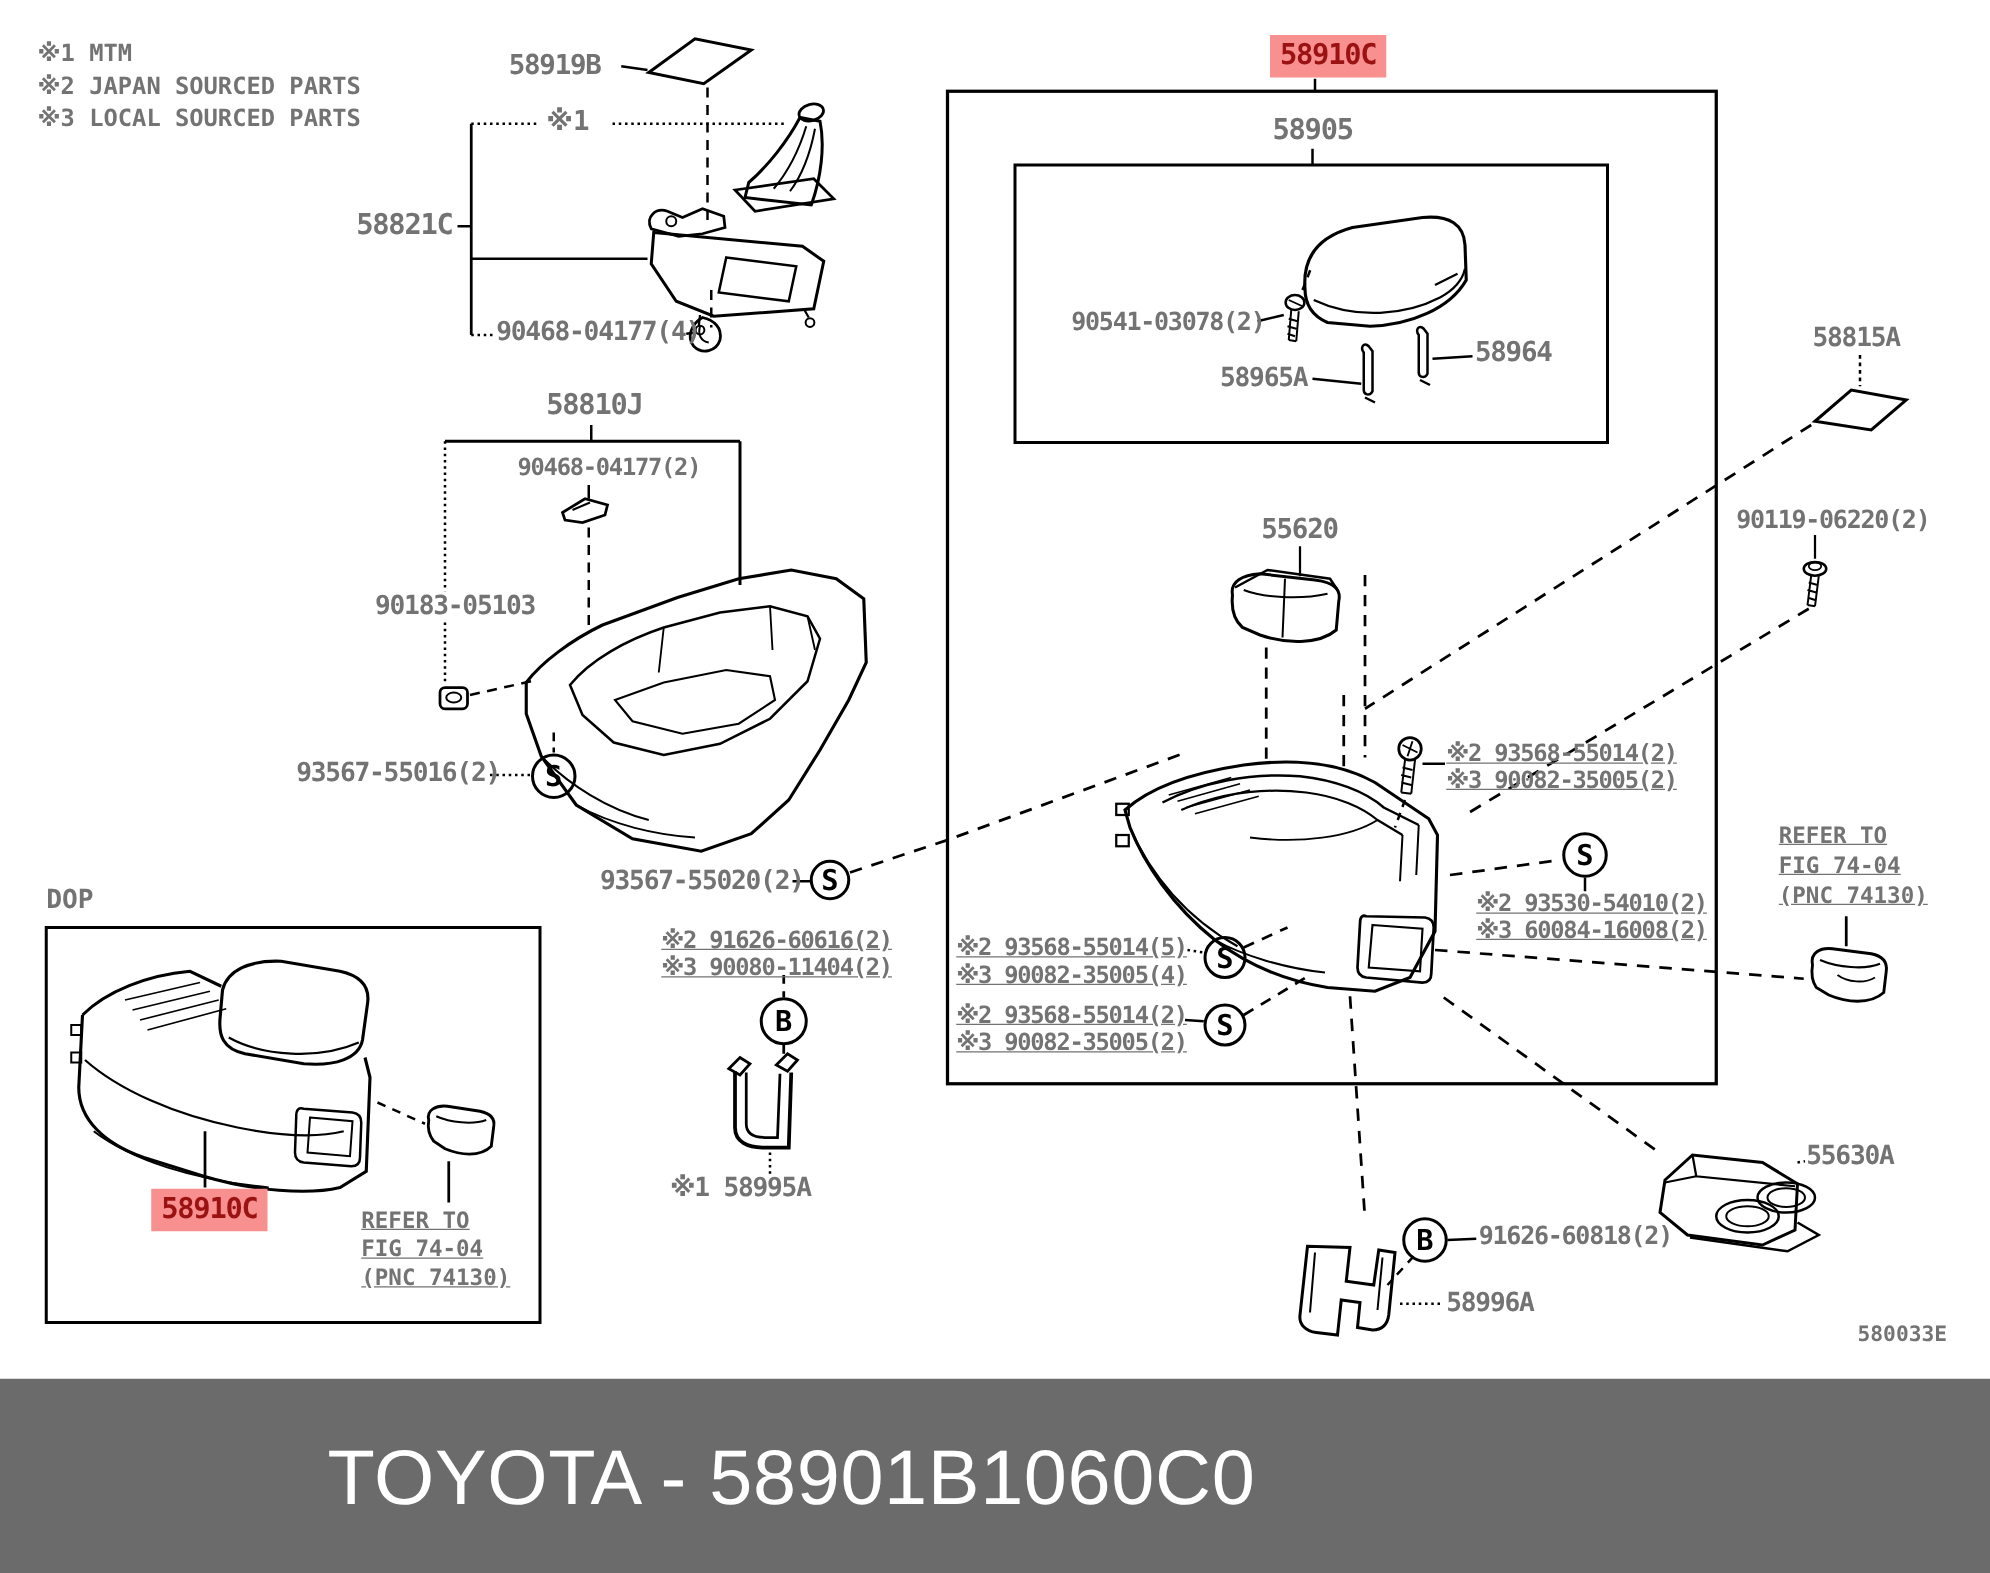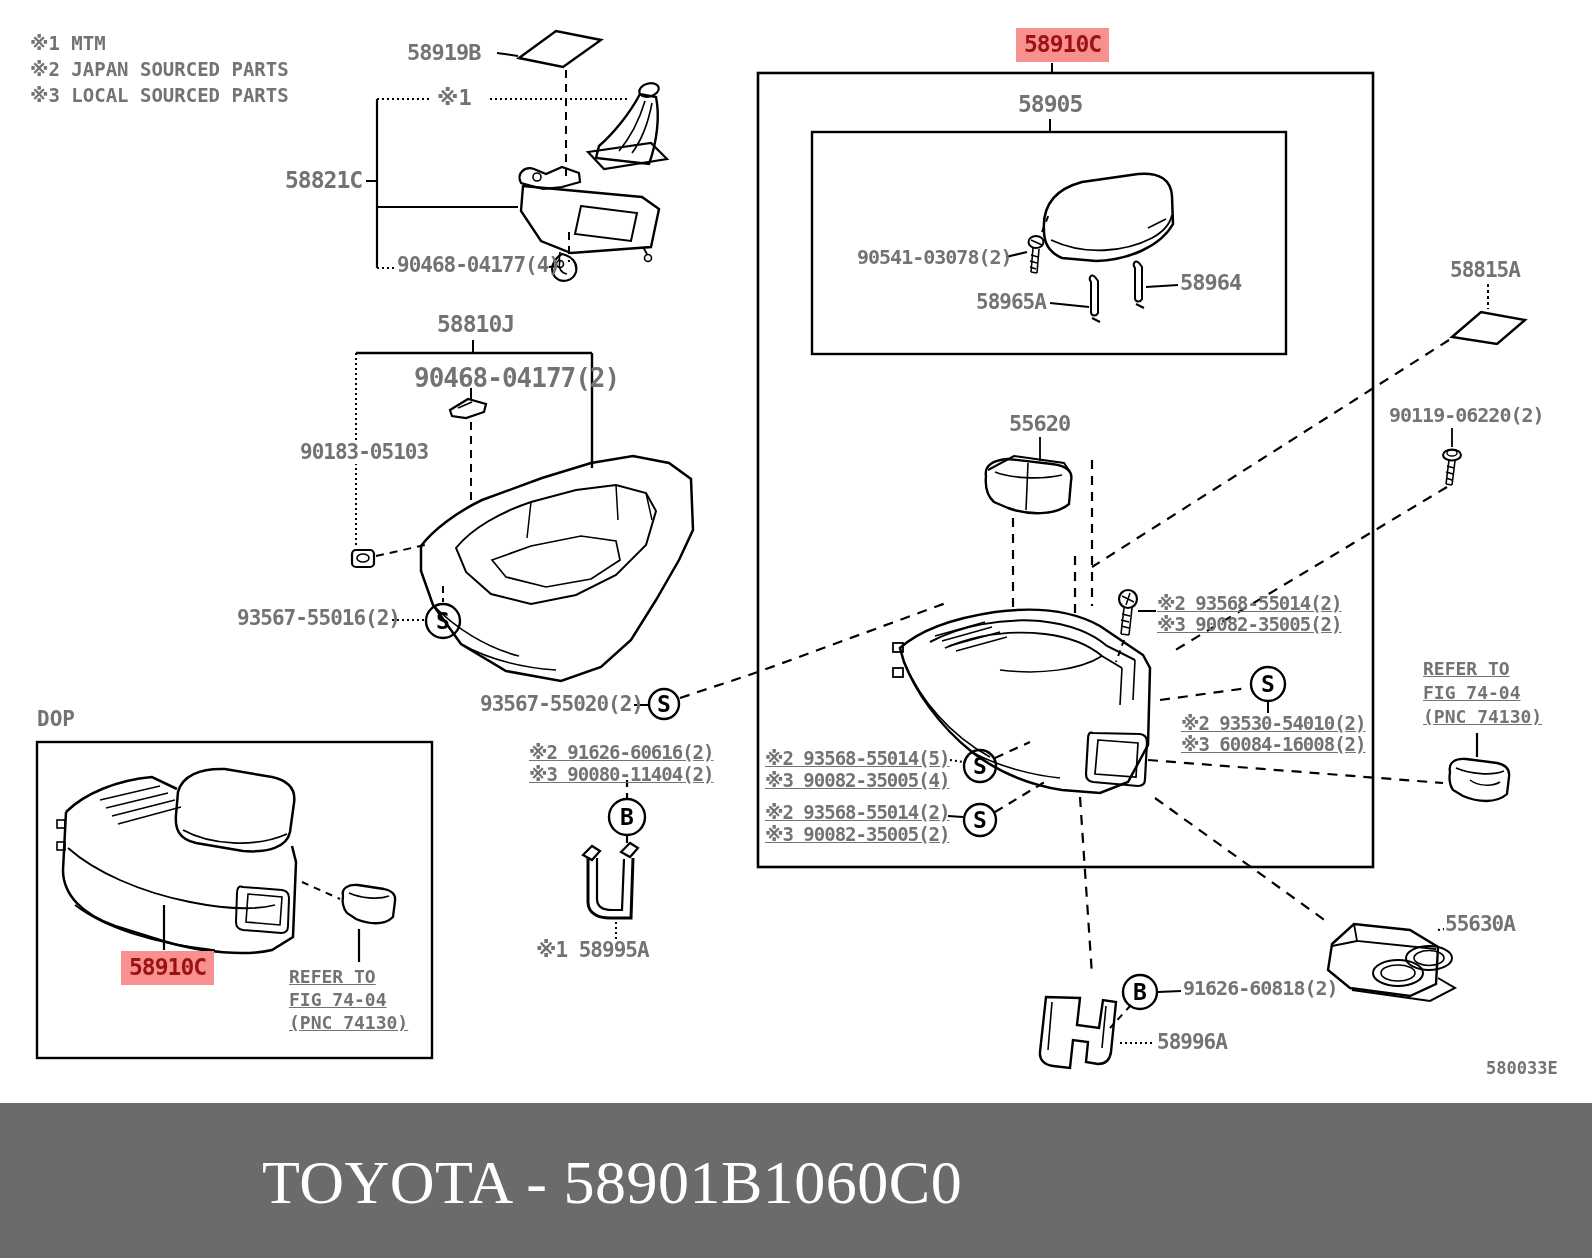--- a/index.html
+++ b/index.html
@@ -4,23 +4,23 @@
 <style>
   html,body{margin:0;padding:0;background:#fff;}
   .stage{position:relative;width:1592px;height:1258px;background:#ffffff;overflow:hidden;
          font-family:"DejaVu Sans Mono","DejaVu Sans",monospace;}
   .art{position:absolute;left:0;top:0;}
   .lbl{position:absolute;font-weight:bold;font-size:21px;line-height:1.1;letter-spacing:-1px;
        color:#737373;white-space:nowrap;}
   .mline div{white-space:nowrap;text-decoration:underline;}
   .hl{position:absolute;background:#f89090;color:#9a1212;font-weight:bold;font-size:23px;
       line-height:1;padding:5px 8px 6px 8px;letter-spacing:-1px;white-space:nowrap;text-align:center;}
-  .whitebg{background:#fff;padding:0 3px;}
+  .whitebg{background:#fff;padding:0 3px;margin-top:32px;}
   .footer{position:absolute;left:0;top:1103px;width:1592px;height:155px;background:#6b6b6b;}
-  .footer span{position:absolute;color:#ffffff;font-family:Liberation Serif, serif;
+  .footer span{position:absolute;color:#ffffff;font-family:Liberation Sans, sans-serif;
       font-size:62px;font-weight:400;letter-spacing:0.5px;white-space:nowrap;}
   svg path, svg line, svg polyline, svg rect, svg circle, svg ellipse, svg polygon{
       stroke:#000;fill:none;}
   svg text{fill:#000;stroke:none;font-family:"DejaVu Sans Mono","DejaVu Sans",monospace;
       font-weight:bold;font-size:23px;text-anchor:middle;}
 </style>
 </head>
 <body>
 
 <div class="stage">
@@ -275,21 +275,21 @@
 
 <div class="lbl" style="left:30px;top:33px;font-size:19px;letter-spacing:0">※1 MTM</div>
 <div class="lbl" style="left:30px;top:59px;font-size:19px;letter-spacing:0">※2 JAPAN SOURCED PARTS</div>
 <div class="lbl" style="left:30px;top:85px;font-size:19px;letter-spacing:0">※3 LOCAL SOURCED PARTS</div>
 
 <div class="lbl" style="left:407px;top:41px;font-size:22px">58919B</div>
 <div class="lbl" style="left:437px;top:86px;font-size:22px;letter-spacing:0">※1</div>
 <div class="lbl" style="left:285px;top:168px;font-size:23px">58821C</div>
 <div class="lbl" style="left:397px;top:254px;font-size:21px">90468-04177(4)</div>
 <div class="lbl" style="left:437px;top:312px;font-size:23px">58810J</div>
-<div class="lbl" style="left:414px;top:364px;font-size:26px">90468-04177(2)</div>
+<div class="lbl" style="left:414px;top:364px;font-size:19px">90468-04177(2)</div>
 <div class="lbl whitebg" style="left:297px;top:441px;font-size:21px">90183-05103</div>
 <div class="lbl" style="left:237px;top:607px;font-size:21px">93567-55016(2)</div>
 <div class="lbl" style="left:480px;top:693px;font-size:21px">93567-55020(2)</div>
 
 <div class="hl" style="left:1016px;top:28px">58910C</div>
 <div class="lbl" style="left:1018px;top:92px;font-size:23px">58905</div>
 <div class="lbl" style="left:857px;top:246px;font-size:20px">90541-03078(2)</div>
 <div class="lbl" style="left:976px;top:291px;font-size:21px">58965A</div>
 <div class="lbl" style="left:1180px;top:271px;font-size:22px">58964</div>
 <div class="lbl" style="left:1450px;top:259px;font-size:21px">58815A</div>

